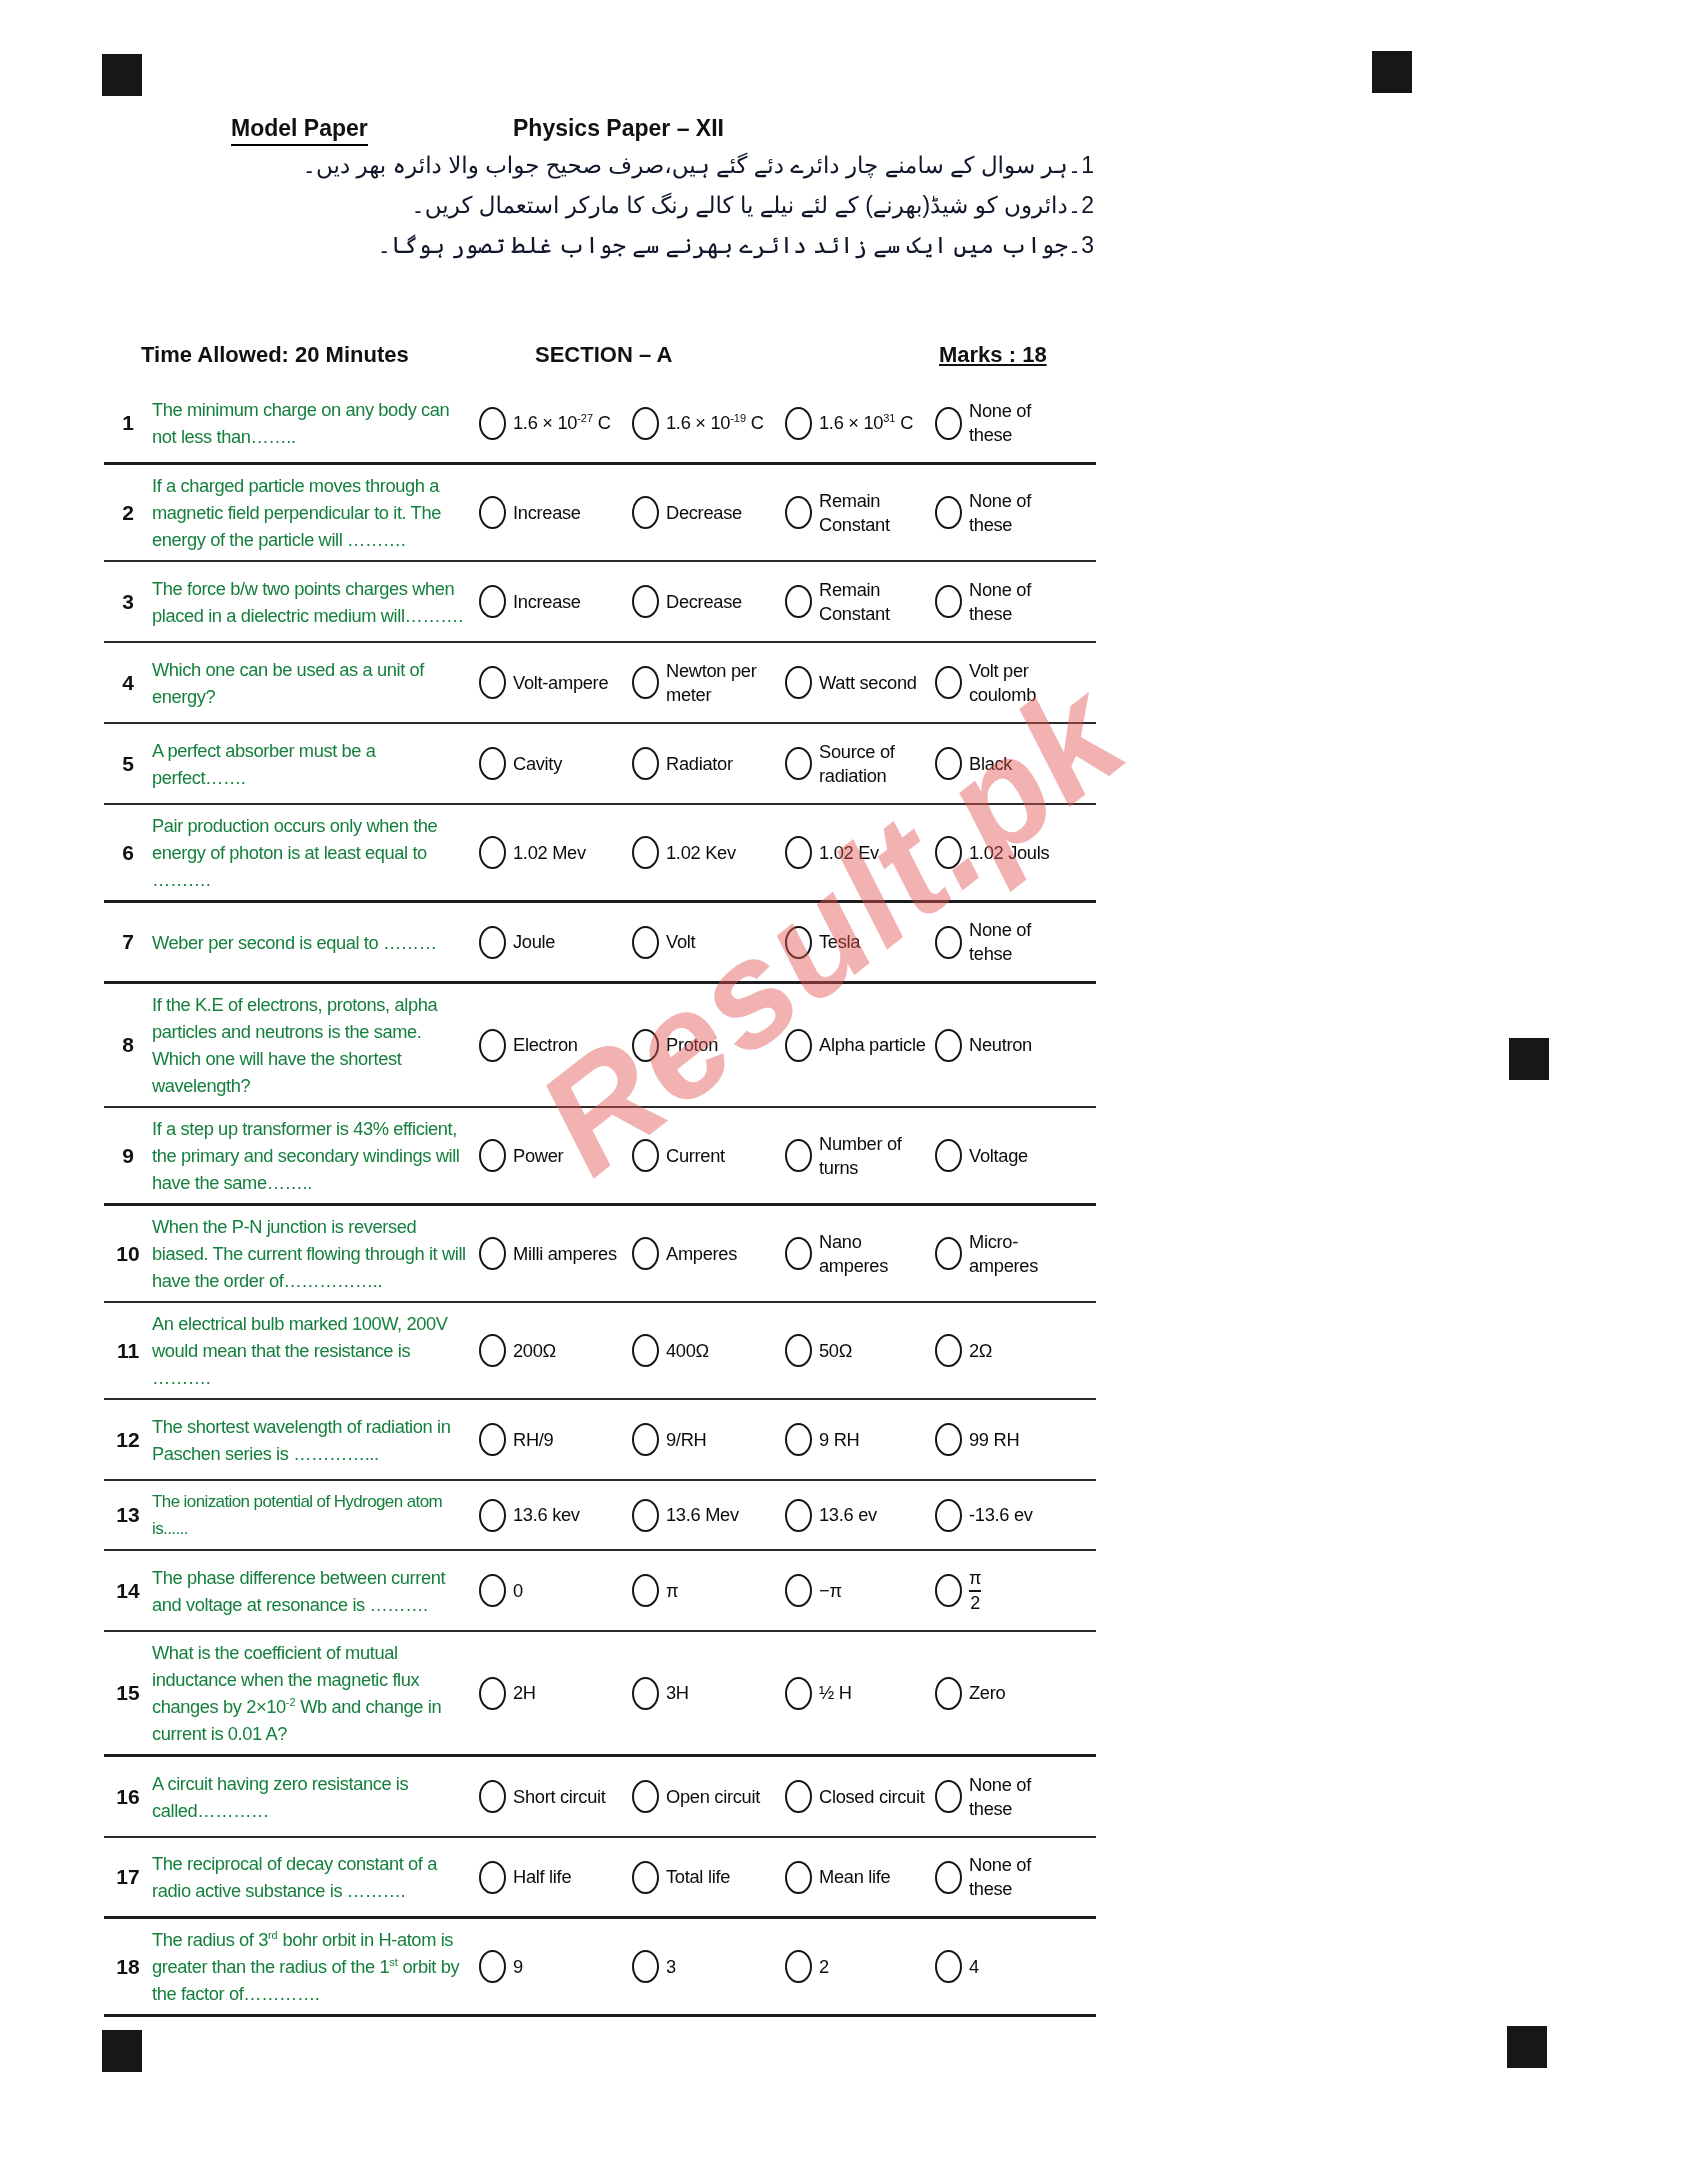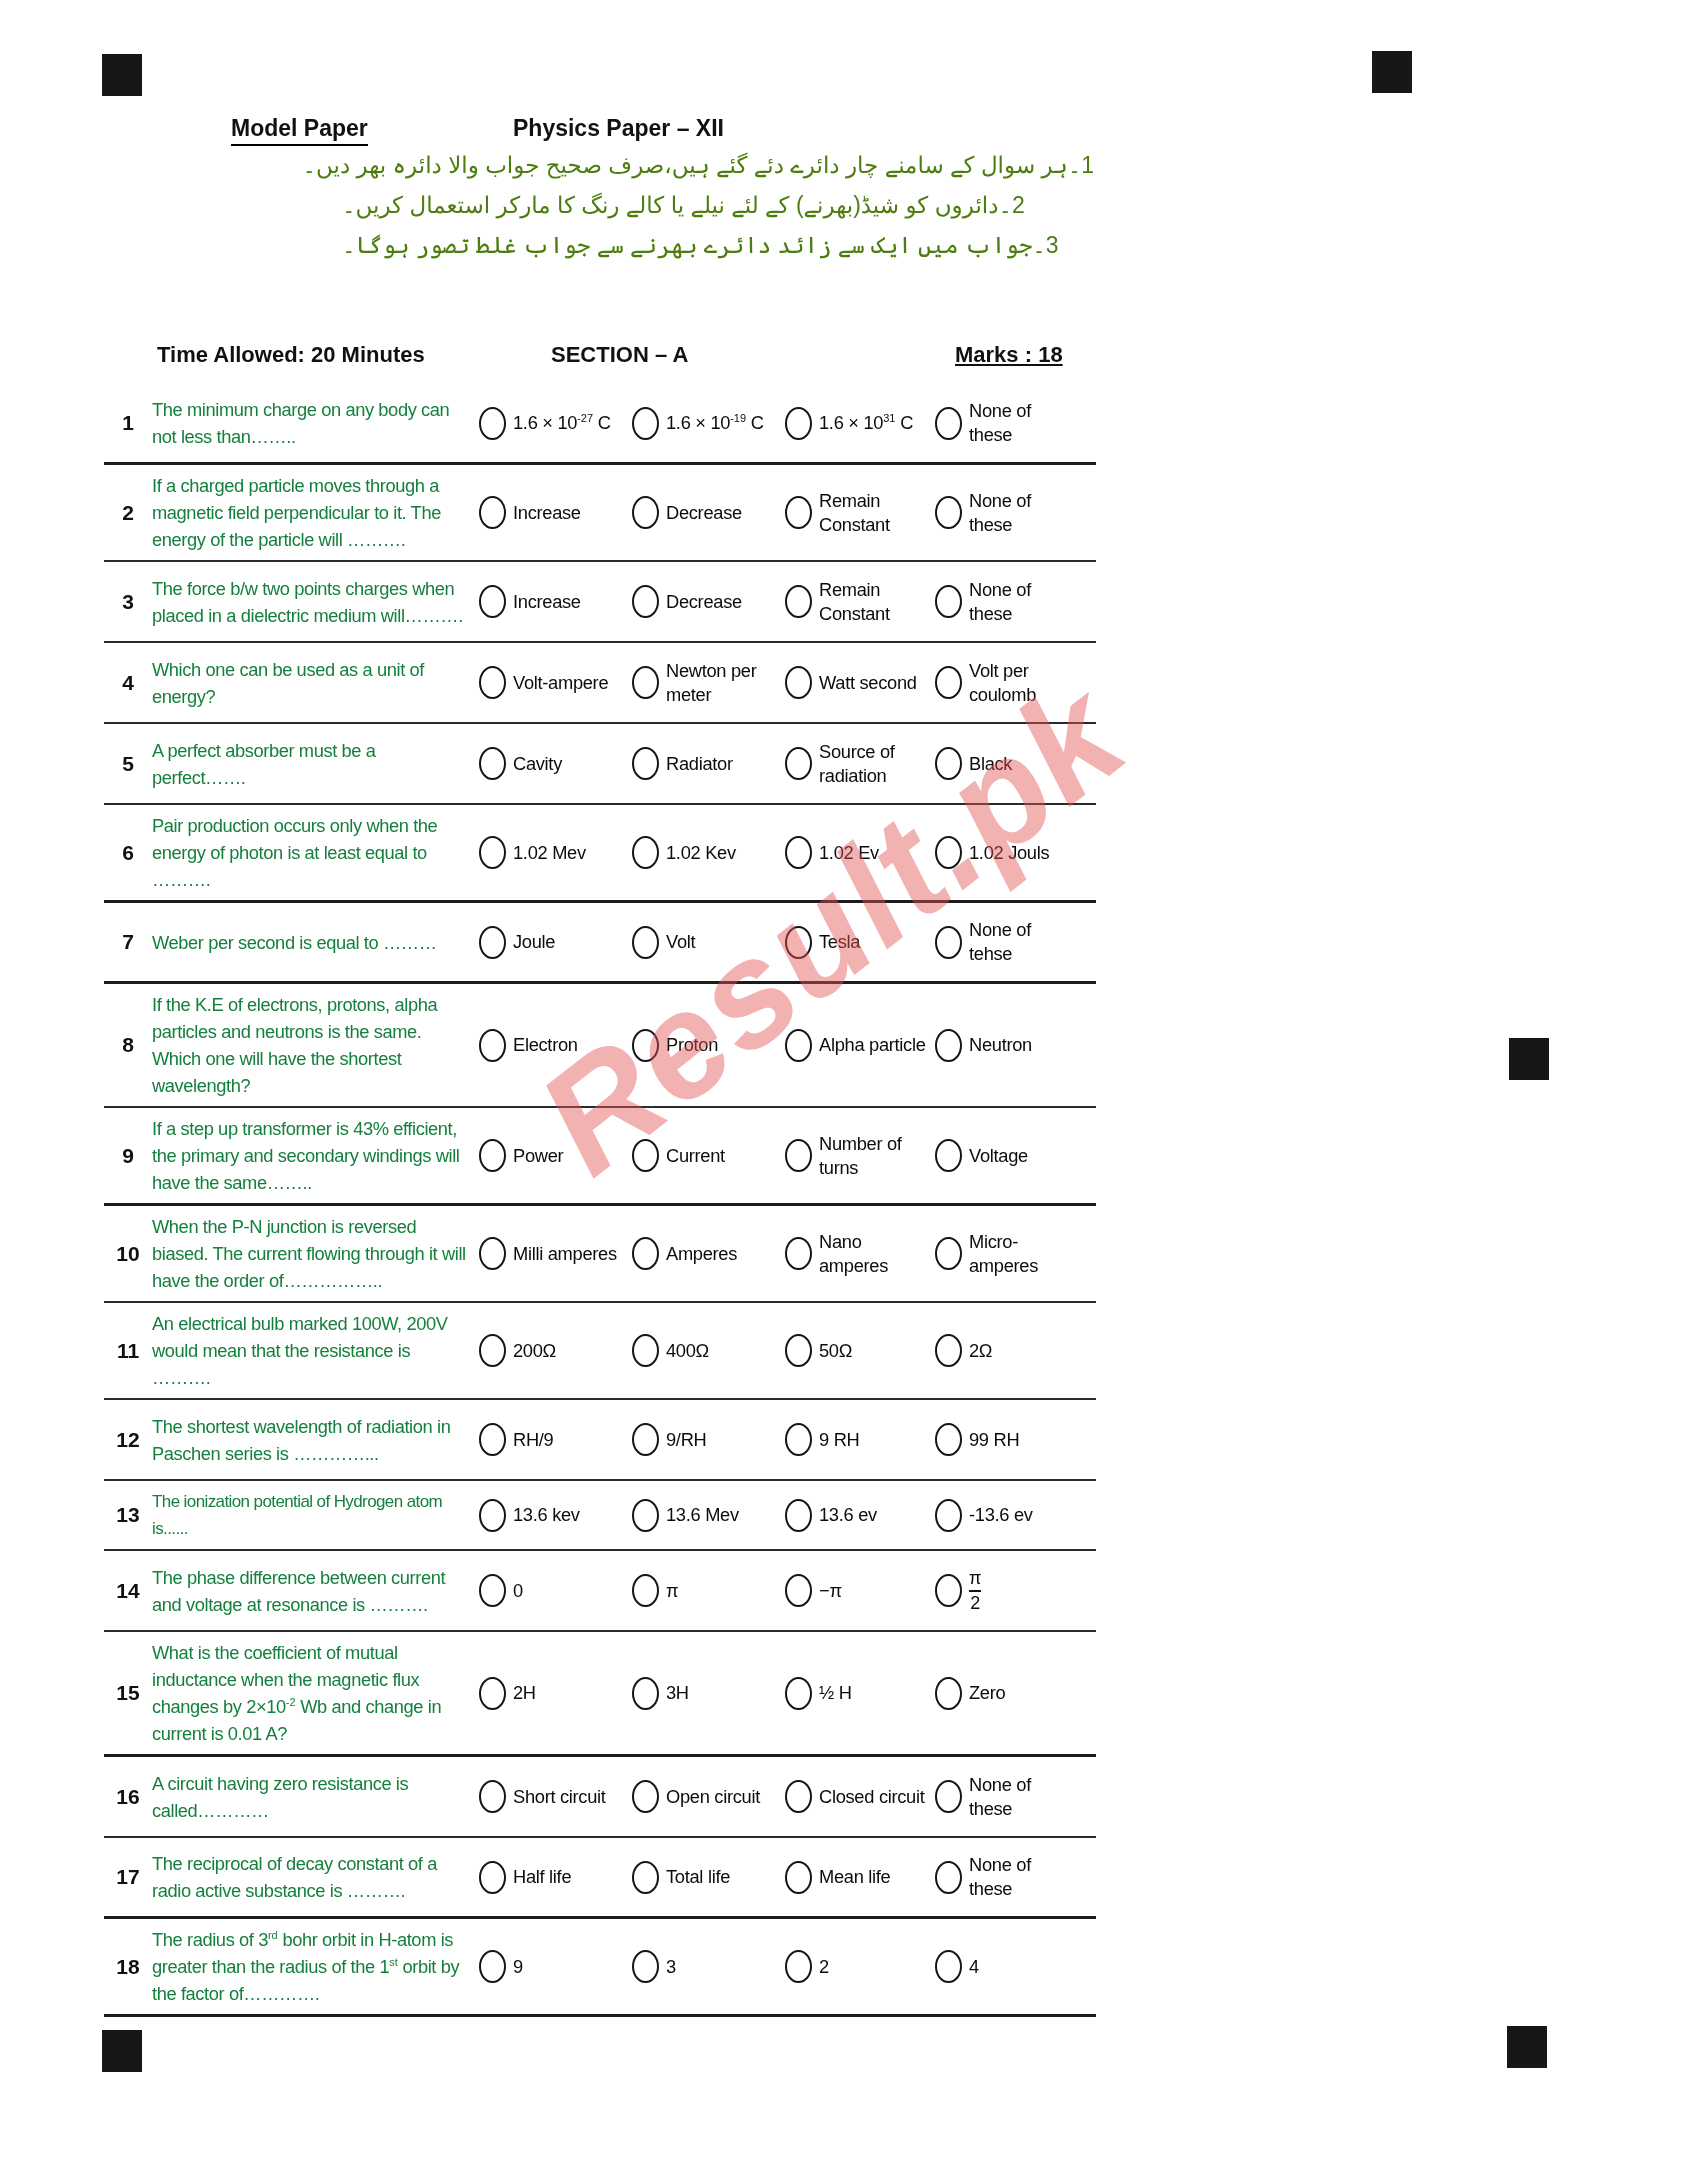--- a/index.html
+++ b/index.html
@@ -15,26 +15,26 @@
   #reg-br{left:1507px;top:2026px;}
 
   .hdr{position:absolute;top:115px;left:0;width:1529px;height:34px;}
   .title-left{
     position:absolute;left:231px;top:0;font-size:23px;font-weight:bold;
     border-bottom:2.5px solid #000;padding-bottom:2px;
   }
   .title-right{position:absolute;left:513px;top:0;font-size:23px;font-weight:bold;}
 
   .urdu{
-    position:absolute;top:145px;right:589px;width:752px;text-align:left;
-    direction:rtl;font-size:23px;line-height:40px;color:#4d7c0f;
+    position:absolute;top:145px;right:589px;width:752px;text-align:right;
+    direction:rtl;font-size:23px;line-height:40px;color:#0f172a;
   }
   .urdu div{white-space:nowrap;}
 
-  .meta{position:absolute;top:342px;left:16px;width:1449px;height:30px;font-weight:bold;font-size:22px;}
+  .meta{position:absolute;top:342px;left:0;width:1449px;height:30px;font-weight:bold;font-size:22px;}
   .meta .time{position:absolute;left:141px;}
   .meta .section{position:absolute;left:535px;}
   .meta .marks{position:absolute;left:939px;text-decoration:underline;}
 
   .qtable{position:absolute;left:104px;top:384px;width:992px;z-index:1;}
   .row{
     display:grid;
     grid-template-columns:48px 327px 153px 153px 150px 139px;
     align-items:center;
     border-bottom:2px solid #2b2b2b;

